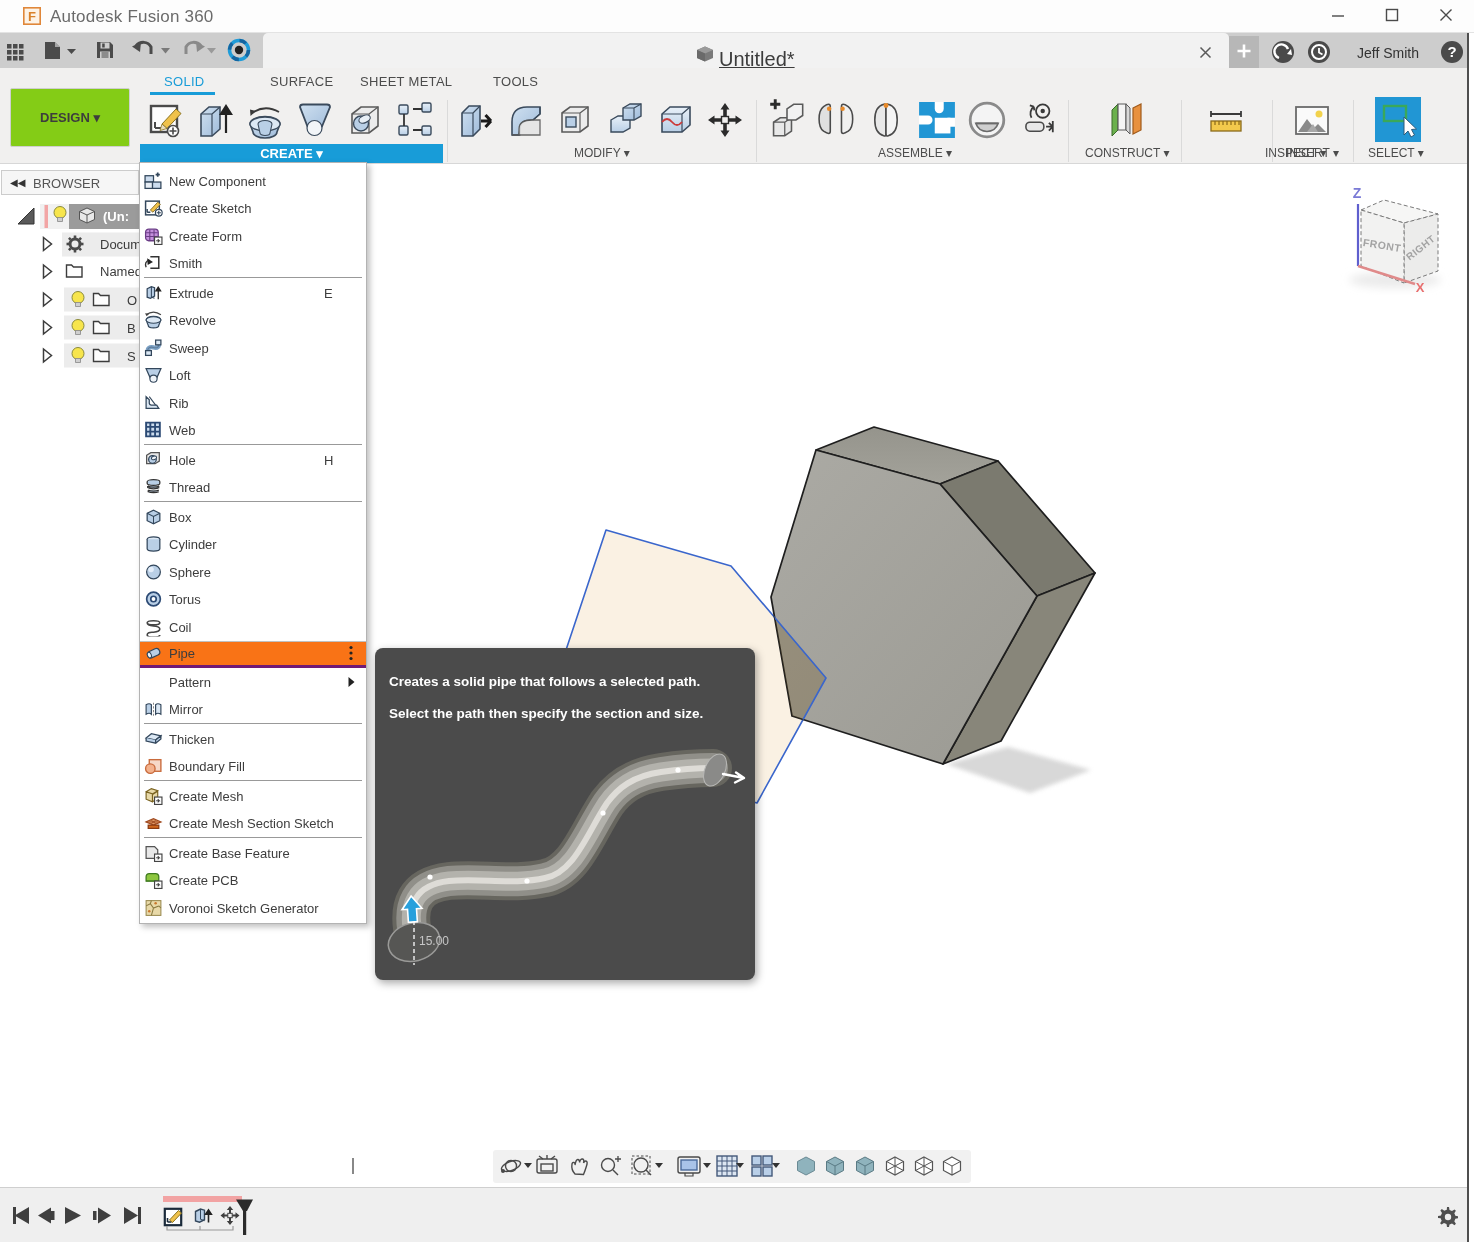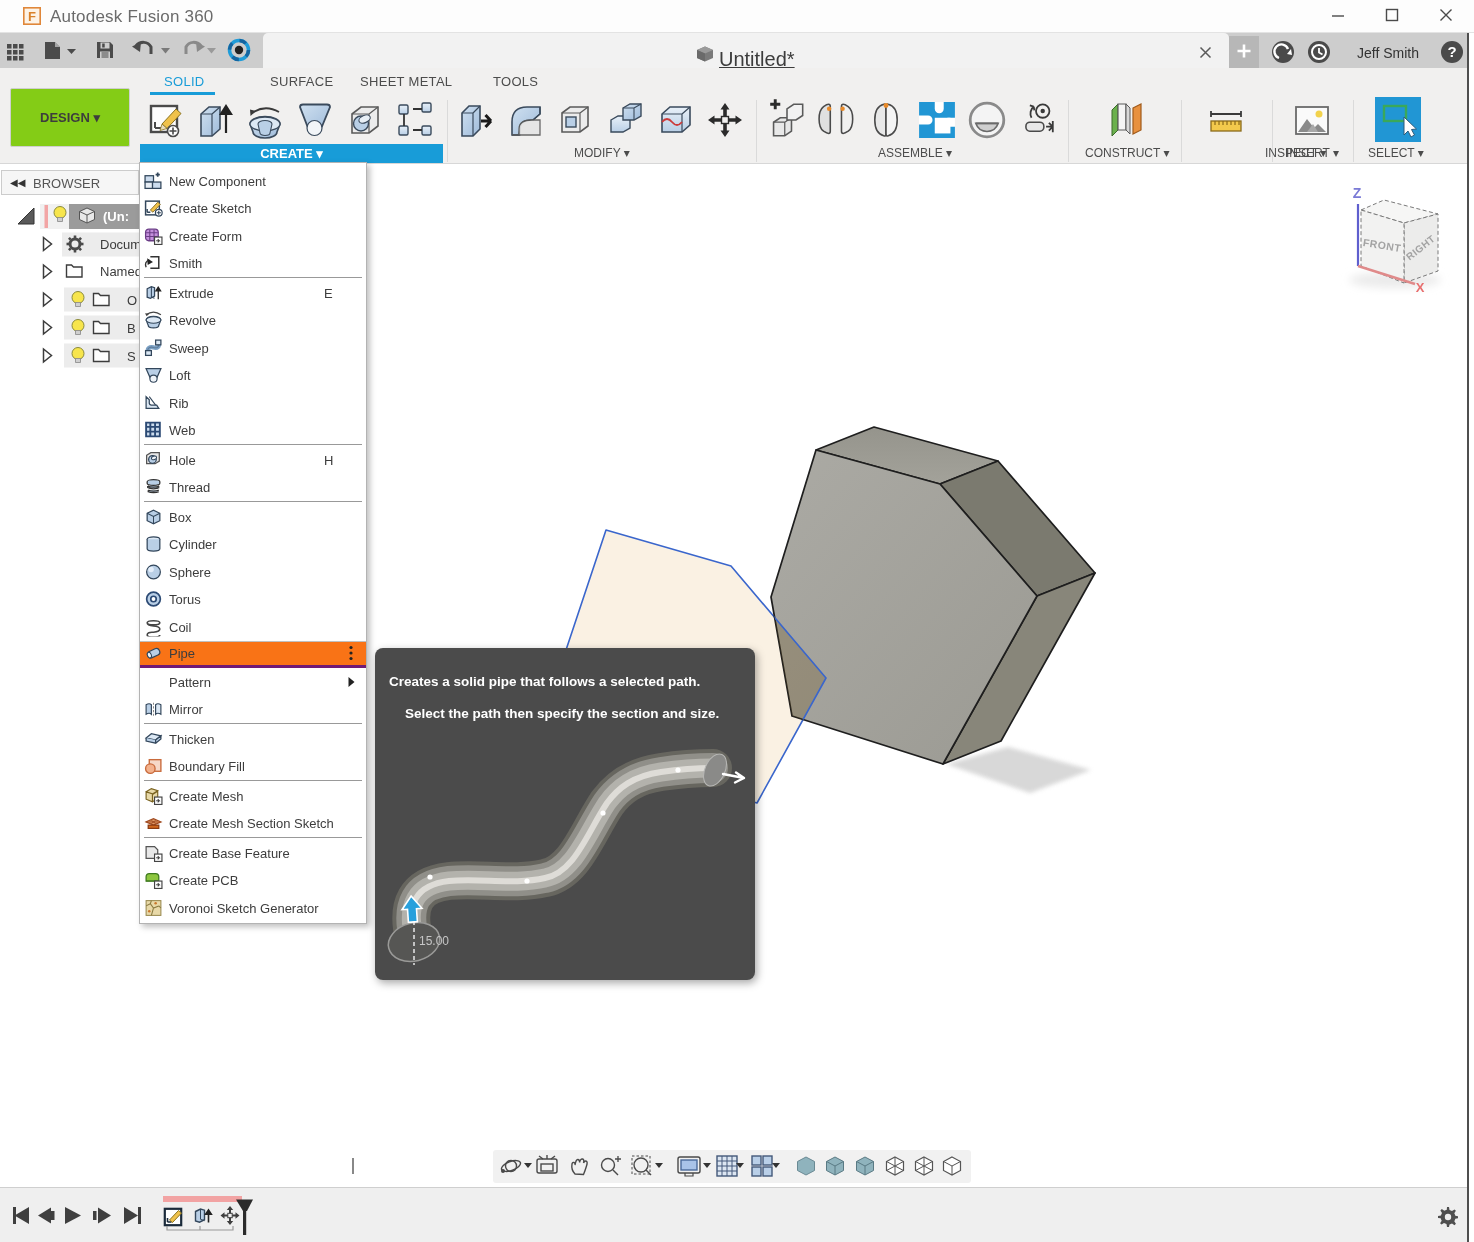--- a/index.html
+++ b/index.html
@@ -710,21 +710,21 @@
     <div class="mrow">
         <svg class="micon" viewBox="0 0 18 18">
           <use href="#ic-voronoi"></use>
         </svg>
         <span class="mtext">Voronoi Sketch Generator</span>
       </div>
   </div>
 
   <div class="abs" id="tooltip">
     <div class="tl" style="top:26px;">Creates a solid pipe that follows a selected path.</div>
-    <div class="tl" style="top:58px;margin-left:16px;">Select the path then specify the section and size.</div>
+    <div class="tl" style="top:58px;">Select the path then specify the section and size.</div>
     <svg class="abs" style="left:0px; top:85px;" width="380" height="247" viewBox="0 0 380 247" id="pipesvg">
       <defs>
         <linearGradient id="metal" x1="0" y1="0" x2="0" y2="1" gradientUnits="objectBoundingBox">
           <stop offset="0" stop-color="#cfcfcd"></stop>
             <stop offset="0.25" stop-color="#f0f0ee"></stop>
             <stop offset="0.5" stop-color="#9a9a96"></stop>
             <stop offset="0.75" stop-color="#c6c6c2"></stop>
             <stop offset="1" stop-color="#6e6e6a"></stop>
         </linearGradient>
       </defs>

